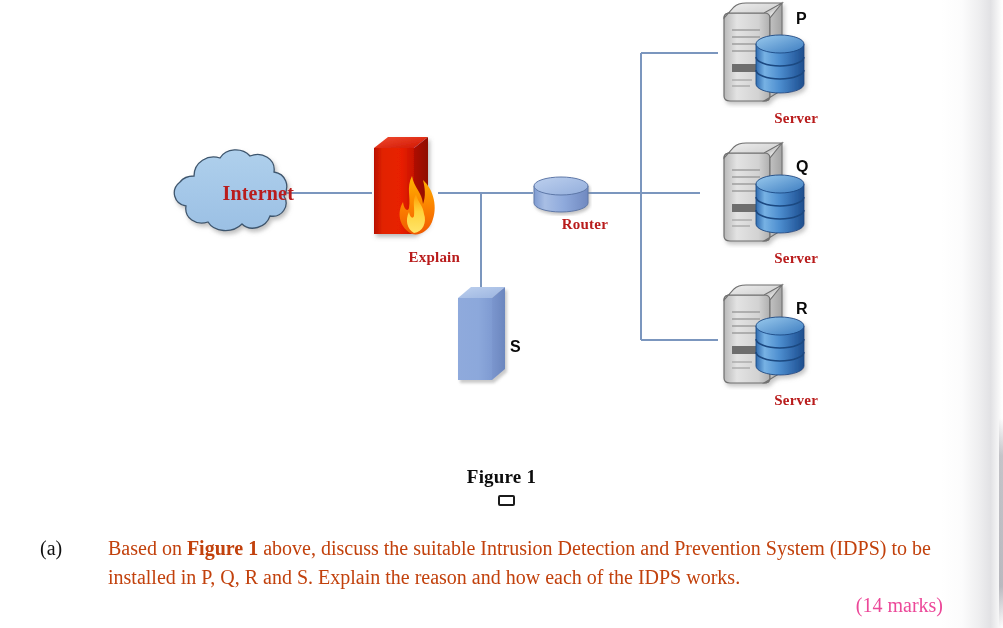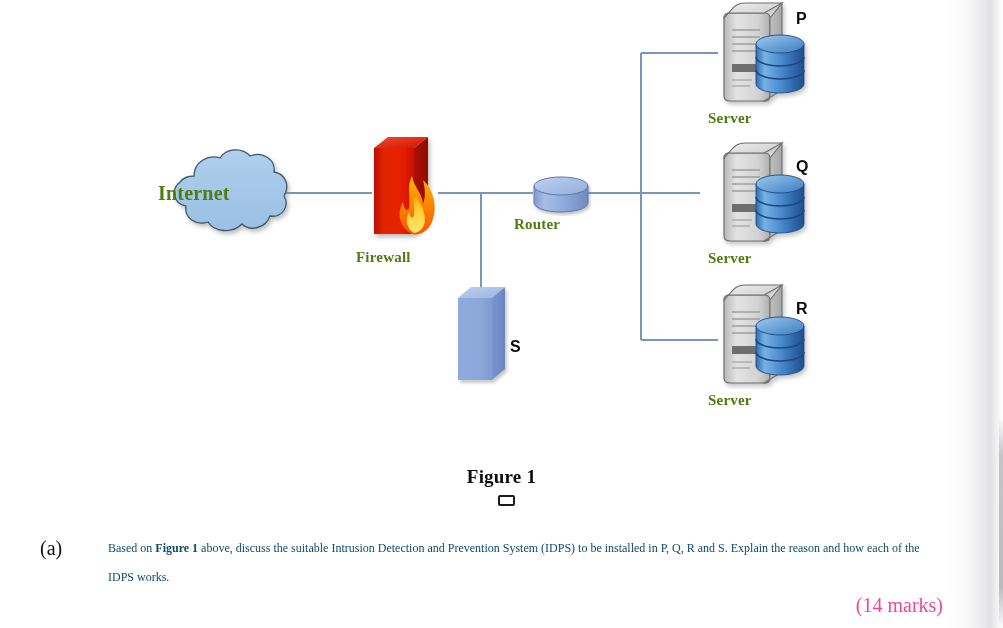--- a/index.html
+++ b/index.html
@@ -54,22 +54,22 @@
     width: 1003px;
     height: 440px;
   }
   .node { position: absolute; }
 
   .node-label {
     position: absolute;
     font-family: "Liberation Serif", "DejaVu Serif", serif;
     font-weight: bold;
     font-size: 15px;
-    color: #4d7c0f;
-    text-align: left;
+    color: #b91c1c;
+    text-align: right;
     white-space: nowrap;
     letter-spacing: 0.2px;
   }
   .node-tag {
     position: absolute;
     font-family: "Liberation Sans", sans-serif;
     font-weight: bold;
     font-size: 16px;
     color: #0a0a0a;
     white-space: nowrap;
@@ -114,25 +114,25 @@
   #question-marker {
     position: absolute;
     left: 40px;
     top: 6px;
     font-size: 20px;
     line-height: 28px;
     font-family: "Liberation Serif", "DejaVu Serif", serif;
   }
   #question-text {
     margin-left: 68px;
-    font-size: 12px;
+    font-size: 20px;
     line-height: 28.5px;
     text-align: left;
     font-family: "Liberation Serif", "DejaVu Serif", serif;
-    color: #0c4a6e;
+    color: #c2410c;
     padding-top: 6px;
     max-width: 835px;
   }
   #question-text b { font-weight: bold; }
   #marks-line {
     margin-left: 68px;
     max-width: 835px;
     text-align: right;
     font-size: 20px;
     line-height: 28.5px;
@@ -232,21 +232,21 @@
         <g>
           <path d="M46,100 C34,94 30,80 37,68 C38,76 42,78 43,74
                    C45,62 40,54 46,42 C48,54 56,58 57,70
                    C60,62 59,54 57,46 C68,56 72,74 66,88
                    C62,97 54,102 46,100 Z" fill="url(#flameOuter)"></path>
           <path d="M48,99 C41,95 39,86 43,78 C44,84 47,85 48,82
                    C49,73 46,68 50,60 C52,69 57,71 58,80
                    C61,88 57,98 48,99 Z" fill="url(#flameInner)"></path>
         </g>
       </svg>
-      <div class="node-label" style="left:-10px; top:115px; width:104px;">Firewall</div>
+      <div class="node-label" style="left:-10px; top:115px; width:104px;">Explain</div>
     </div>
 
     <div class="node" style="left:530px; top:176px; width:62px; height:62px;">
       <svg width="62" height="40" viewBox="0 0 62 40">
         <defs>
           <linearGradient id="routerBody" x1="0" y1="0" x2="1" y2="0">
             <stop offset="0%" stop-color="#7E9AD0"></stop>
             <stop offset="20%" stop-color="#A8BEE4"></stop>
             <stop offset="55%" stop-color="#8FAADC"></stop>
             <stop offset="100%" stop-color="#7089C0"></stop>

